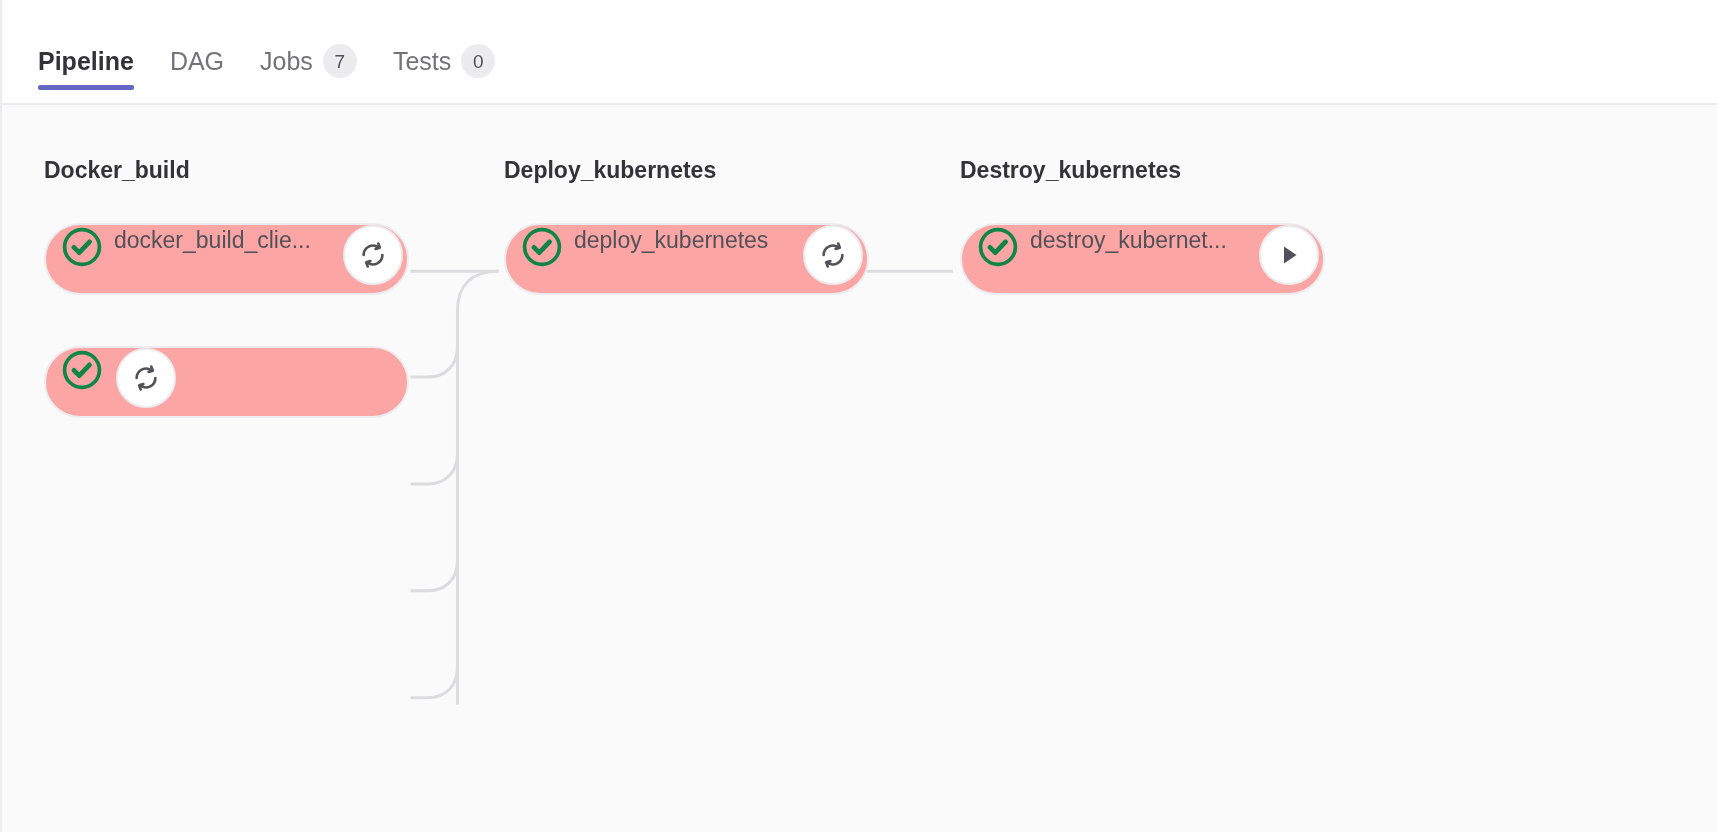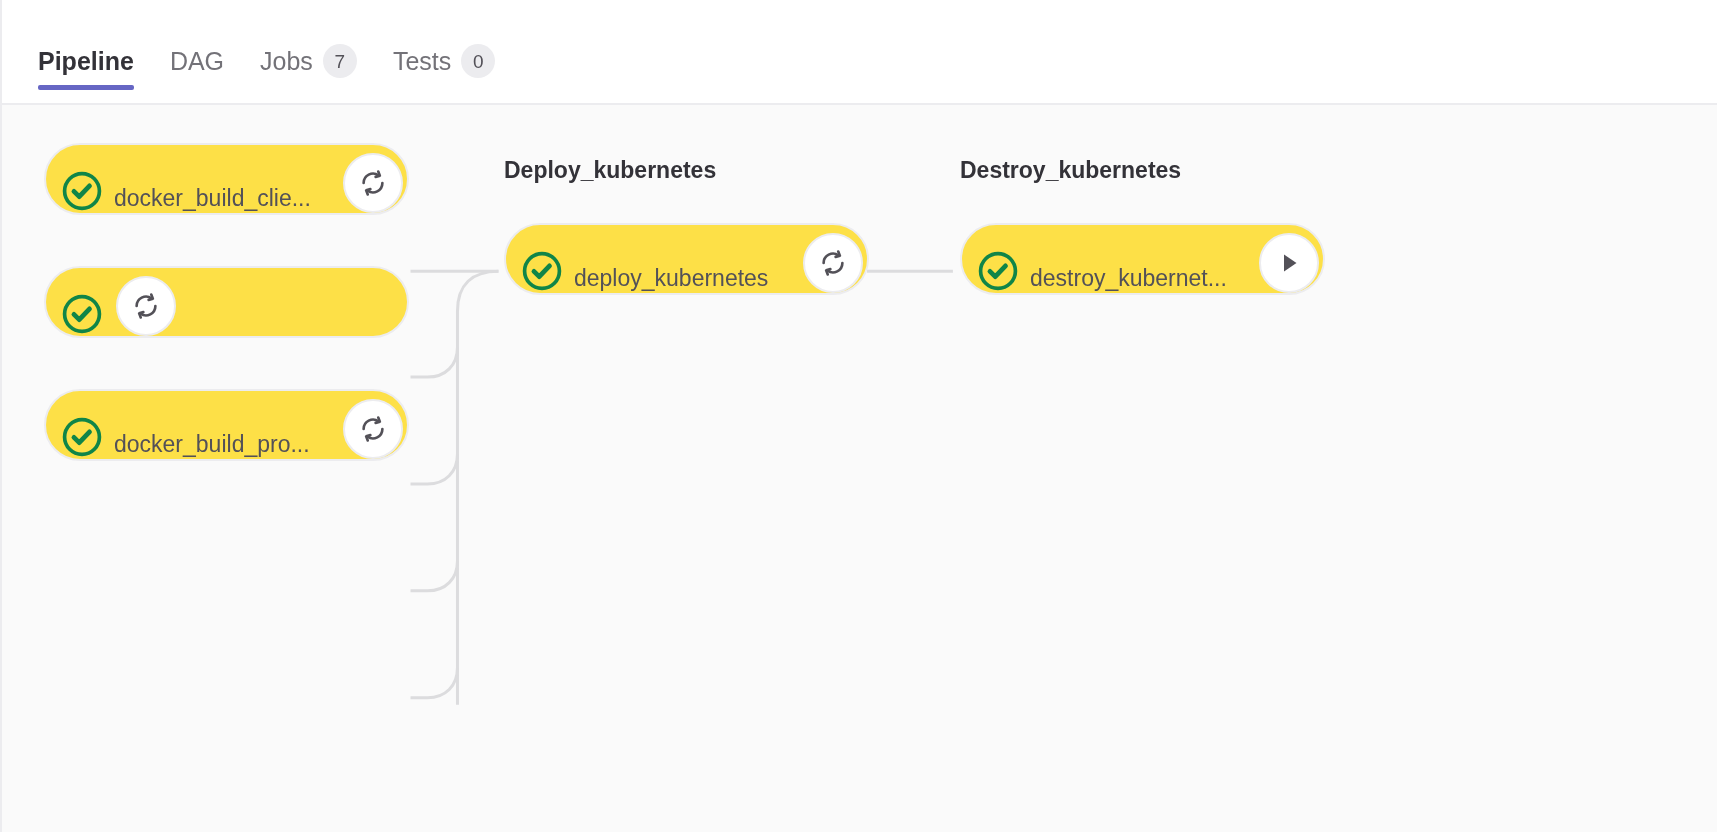--- a/index.html
+++ b/index.html
@@ -134,25 +134,25 @@
   .jobs {
     margin-top: 38px;
     display: flex;
     flex-direction: column;
     gap: 51px;
   }
 
   .job-pill {
     position: relative;
     display: flex;
-    align-items: flex-end;
+    align-items: flex-start;
     width: 365px;
     height: 72px;
     box-sizing: border-box;
-    background: #fde047;
+    background: #fca5a5;
     border: 2px solid #ececef;
     border-radius: 36px;
     padding: 0 4px 0 14px;
     cursor: pointer;
   }
   .job-pill .status-icon {
     flex: 0 0 auto;
     width: 44px;
     height: 44px;
     margin-right: 10px;
@@ -227,20 +227,21 @@
 
         <path d="M 409 593 L 426 593 C 444 593 456 581 456 563"></path>
 
         <path d="M 866 166 L 952 166"></path>
       </g>
     </svg>
 
     <div class="columns">
 
       <div class="stage-col col-0">
+        <div class="stage-title">Docker_build</div>
         <div class="jobs">
 
           <div class="job-pill">
             <span class="status-icon">
               <svg width="44" height="44" viewBox="0 0 24 24" fill="none">
                 <circle cx="12" cy="12" r="9.5" stroke="#108548" stroke-width="2"></circle>
                 <path d="M7.6 12.2l2.9 2.9 5.6-5.9" stroke="#108548" stroke-width="2.6" stroke-linecap="round" stroke-linejoin="round"></path>
               </svg>
             </span>
             <span class="job-name">docker_build_clie...</span>
@@ -265,37 +266,20 @@
               <svg width="30" height="30" viewBox="0 0 24 24" fill="none">
                 <path d="M19.5 12a7.5 7.5 0 0 1-11.9 6.1" stroke="#535158" stroke-width="2.1" stroke-linecap="round"></path>
                 <path d="M4.5 12a7.5 7.5 0 0 1 11.9-6.1" stroke="#535158" stroke-width="2.1" stroke-linecap="round"></path>
                 <path d="M16.2 2.8l1.3 3.3-3.4 1" fill="none" stroke="#535158" stroke-width="2.1" stroke-linecap="round" stroke-linejoin="round"></path>
                 <path d="M7.8 21.2l-1.3-3.3 3.4-1" fill="none" stroke="#535158" stroke-width="2.1" stroke-linecap="round" stroke-linejoin="round"></path>
               </svg>
             </span>
           </div>
 
 
-          <div class="job-pill">
-            <span class="status-icon">
-              <svg width="44" height="44" viewBox="0 0 24 24" fill="none">
-                <circle cx="12" cy="12" r="9.5" stroke="#108548" stroke-width="2"></circle>
-                <path d="M7.6 12.2l2.9 2.9 5.6-5.9" stroke="#108548" stroke-width="2.6" stroke-linecap="round" stroke-linejoin="round"></path>
-              </svg>
-            </span>
-            <span class="job-name">docker_build_pro...</span>
-            <span class="action-btn">
-              <svg width="30" height="30" viewBox="0 0 24 24" fill="none">
-                <path d="M19.5 12a7.5 7.5 0 0 1-11.9 6.1" stroke="#535158" stroke-width="2.1" stroke-linecap="round"></path>
-                <path d="M4.5 12a7.5 7.5 0 0 1 11.9-6.1" stroke="#535158" stroke-width="2.1" stroke-linecap="round"></path>
-                <path d="M16.2 2.8l1.3 3.3-3.4 1" fill="none" stroke="#535158" stroke-width="2.1" stroke-linecap="round" stroke-linejoin="round"></path>
-                <path d="M7.8 21.2l-1.3-3.3 3.4-1" fill="none" stroke="#535158" stroke-width="2.1" stroke-linecap="round" stroke-linejoin="round"></path>
-              </svg>
-            </span>
-          </div>
 
 
         </div>
       </div>
 
       <div class="stage-col col-1">
         <div class="stage-title">Deploy_kubernetes</div>
         <div class="jobs">
 
           <div class="job-pill">

